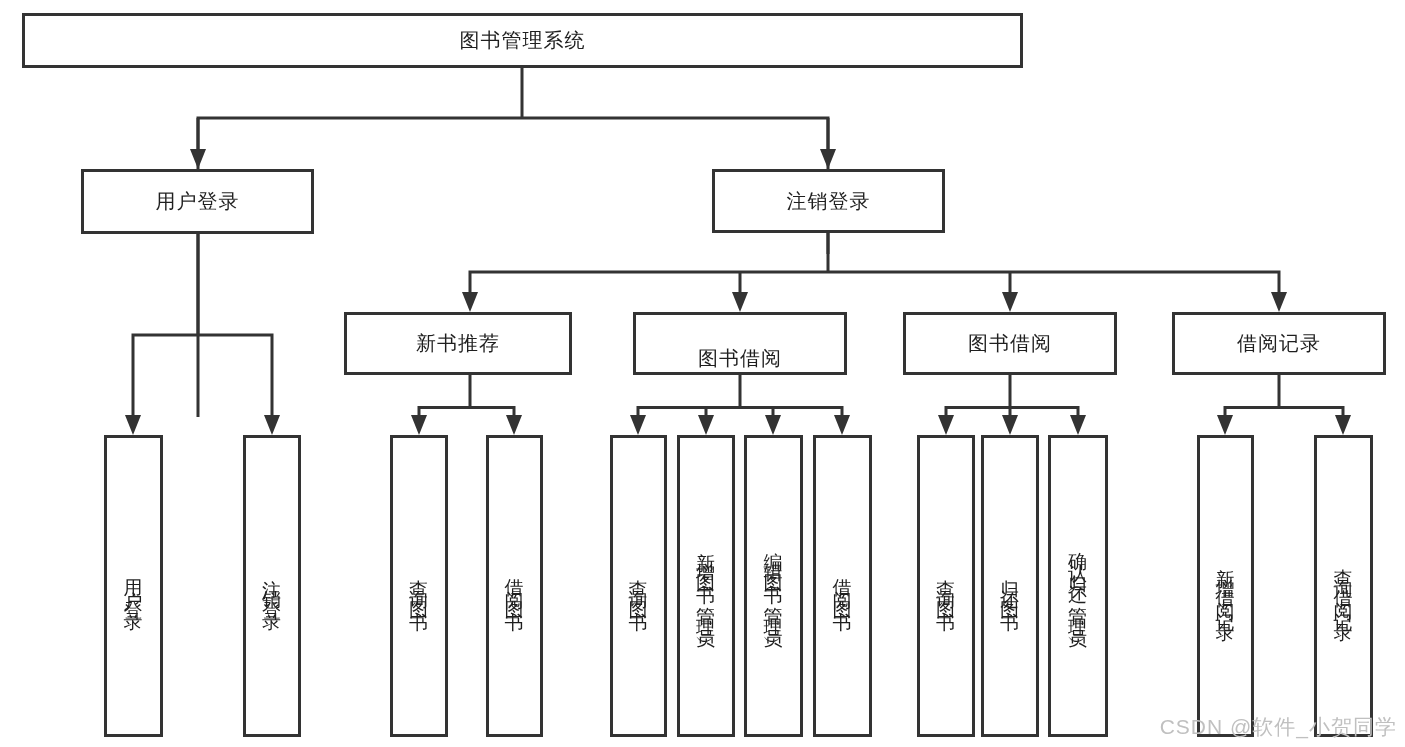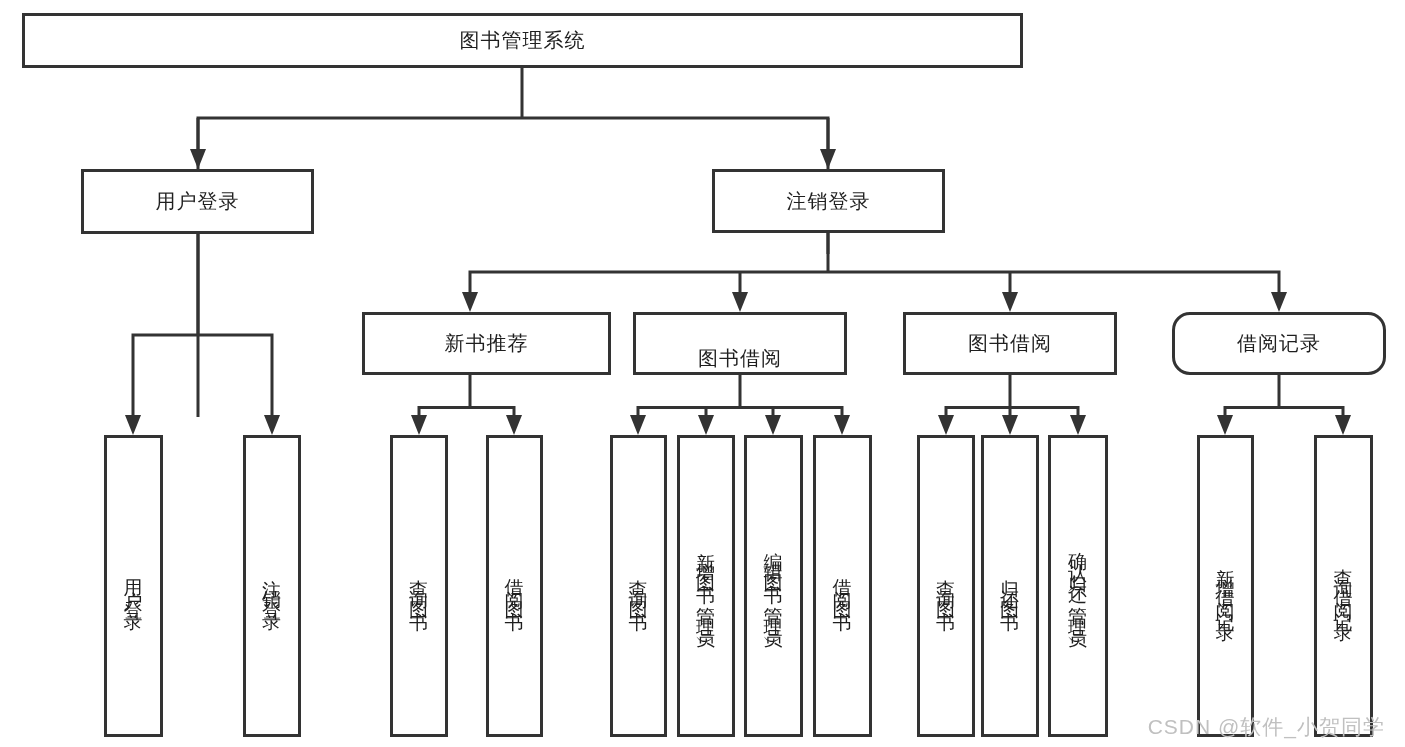--- a/index.html
+++ b/index.html
@@ -13,21 +13,21 @@
     background:#ffffff;display:flex;align-items:center;justify-content:center;
     z-index:2;
   }
   .hbox{font-size:20px;letter-spacing:1px;color:#1f1f1f;}
   .vbox span{
     writing-mode:vertical-rl;text-orientation:mixed;
     font-size:19px;line-height:1;letter-spacing:11px;color:#1f1f1f;
     white-space:nowrap;
   }
   .watermark{
-    position:absolute;right:20px;bottom:6px;z-index:5;
+    position:absolute;right:8px;bottom:6px;z-index:5;
     font-size:21px;color:#c0c0c0;letter-spacing:1px;margin-top:12px;
   }
 </style>
 </head>
 <body>
 
 <div class="canvas">
 
   <svg class="connectors" width="1405" height="747" viewBox="0 0 1405 747" aria-hidden="true">
     <g stroke="#333333" stroke-width="3" fill="none">
@@ -71,30 +71,30 @@
     <span>图书管理系统</span>
   </div>
 
   <div class="box hbox" style="left:81px;top:169px;width:233px;height:65px;">
     <span>用户登录</span>
   </div>
   <div class="box hbox" style="left:712px;top:169px;width:233px;height:64px;">
     <span>注销登录</span>
   </div>
 
-  <div class="box hbox" style="left:362px;top:312px;width:249px;height:63px;">
+  <div class="box hbox" style="left:344px;top:312px;width:228px;height:63px;">
     <span>新书推荐</span>
   </div>
   <div class="box hbox" style="left:633px;top:312px;width:214px;height:63px;align-items:flex-end;">
     <span>图书借阅</span>
   </div>
   <div class="box hbox" style="left:903px;top:312px;width:214px;height:63px;">
     <span>图书借阅</span>
   </div>
-  <div class="box hbox" style="left:1172px;top:312px;width:214px;height:63px;border-radius:18px;">
+  <div class="box hbox" style="left:1172px;top:312px;width:214px;height:63px;">
     <span>借阅记录</span>
   </div>
 
   <div class="box vbox" style="left:104px;top:435px;width:59px;height:302px;">
     <span>用户登录</span>
   </div>
   <div class="box vbox" style="left:243px;top:435px;width:58px;height:302px;">
     <span>注销登录</span>
   </div>
 

